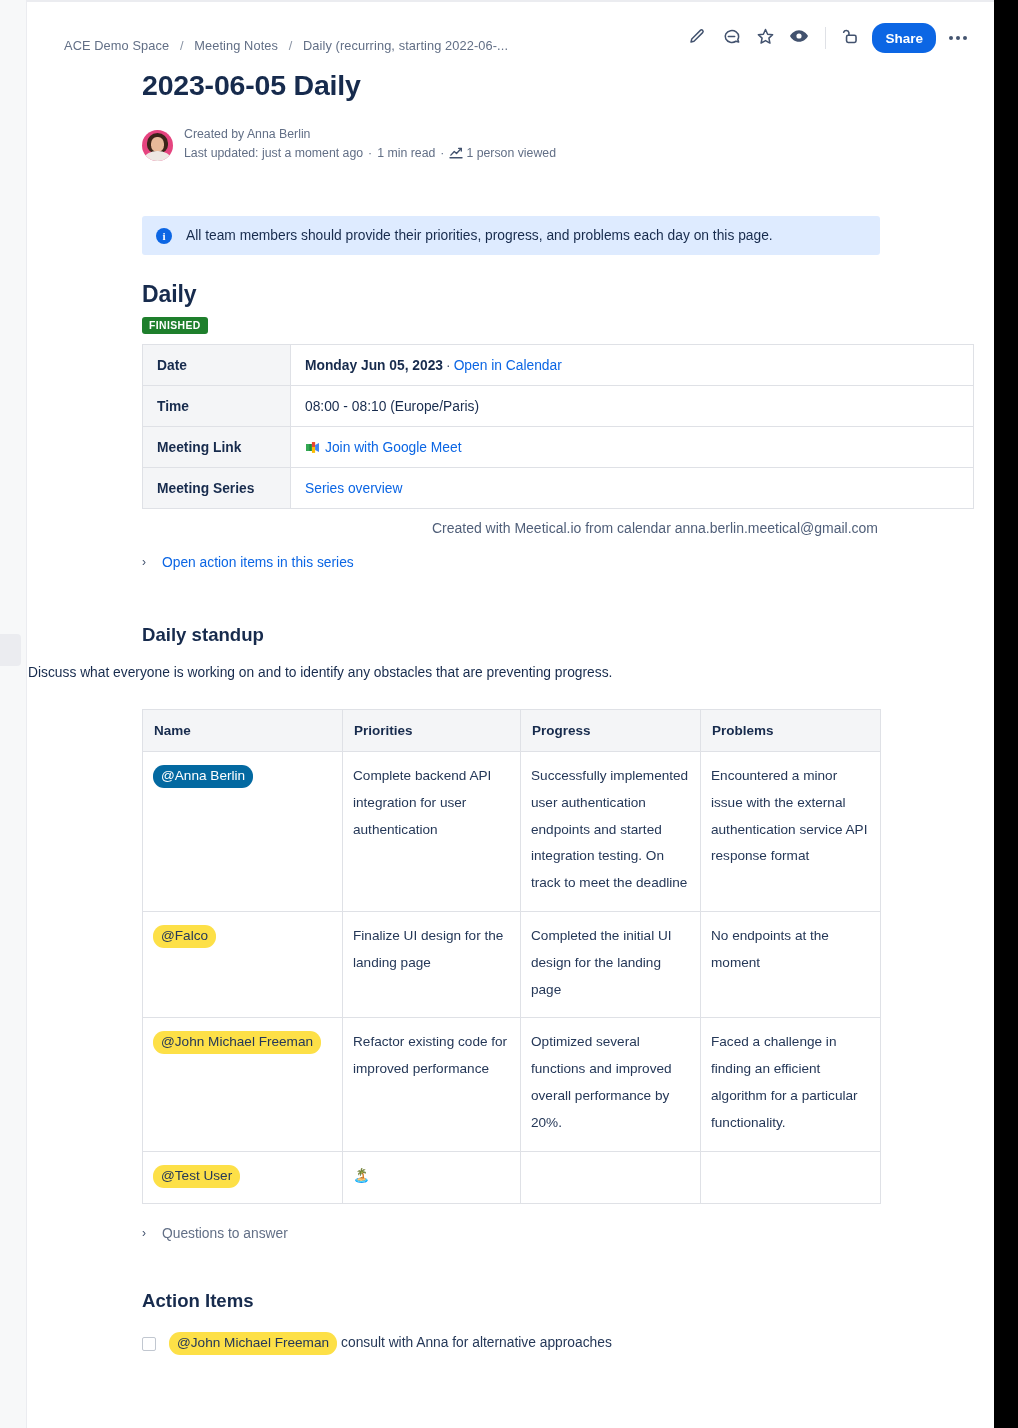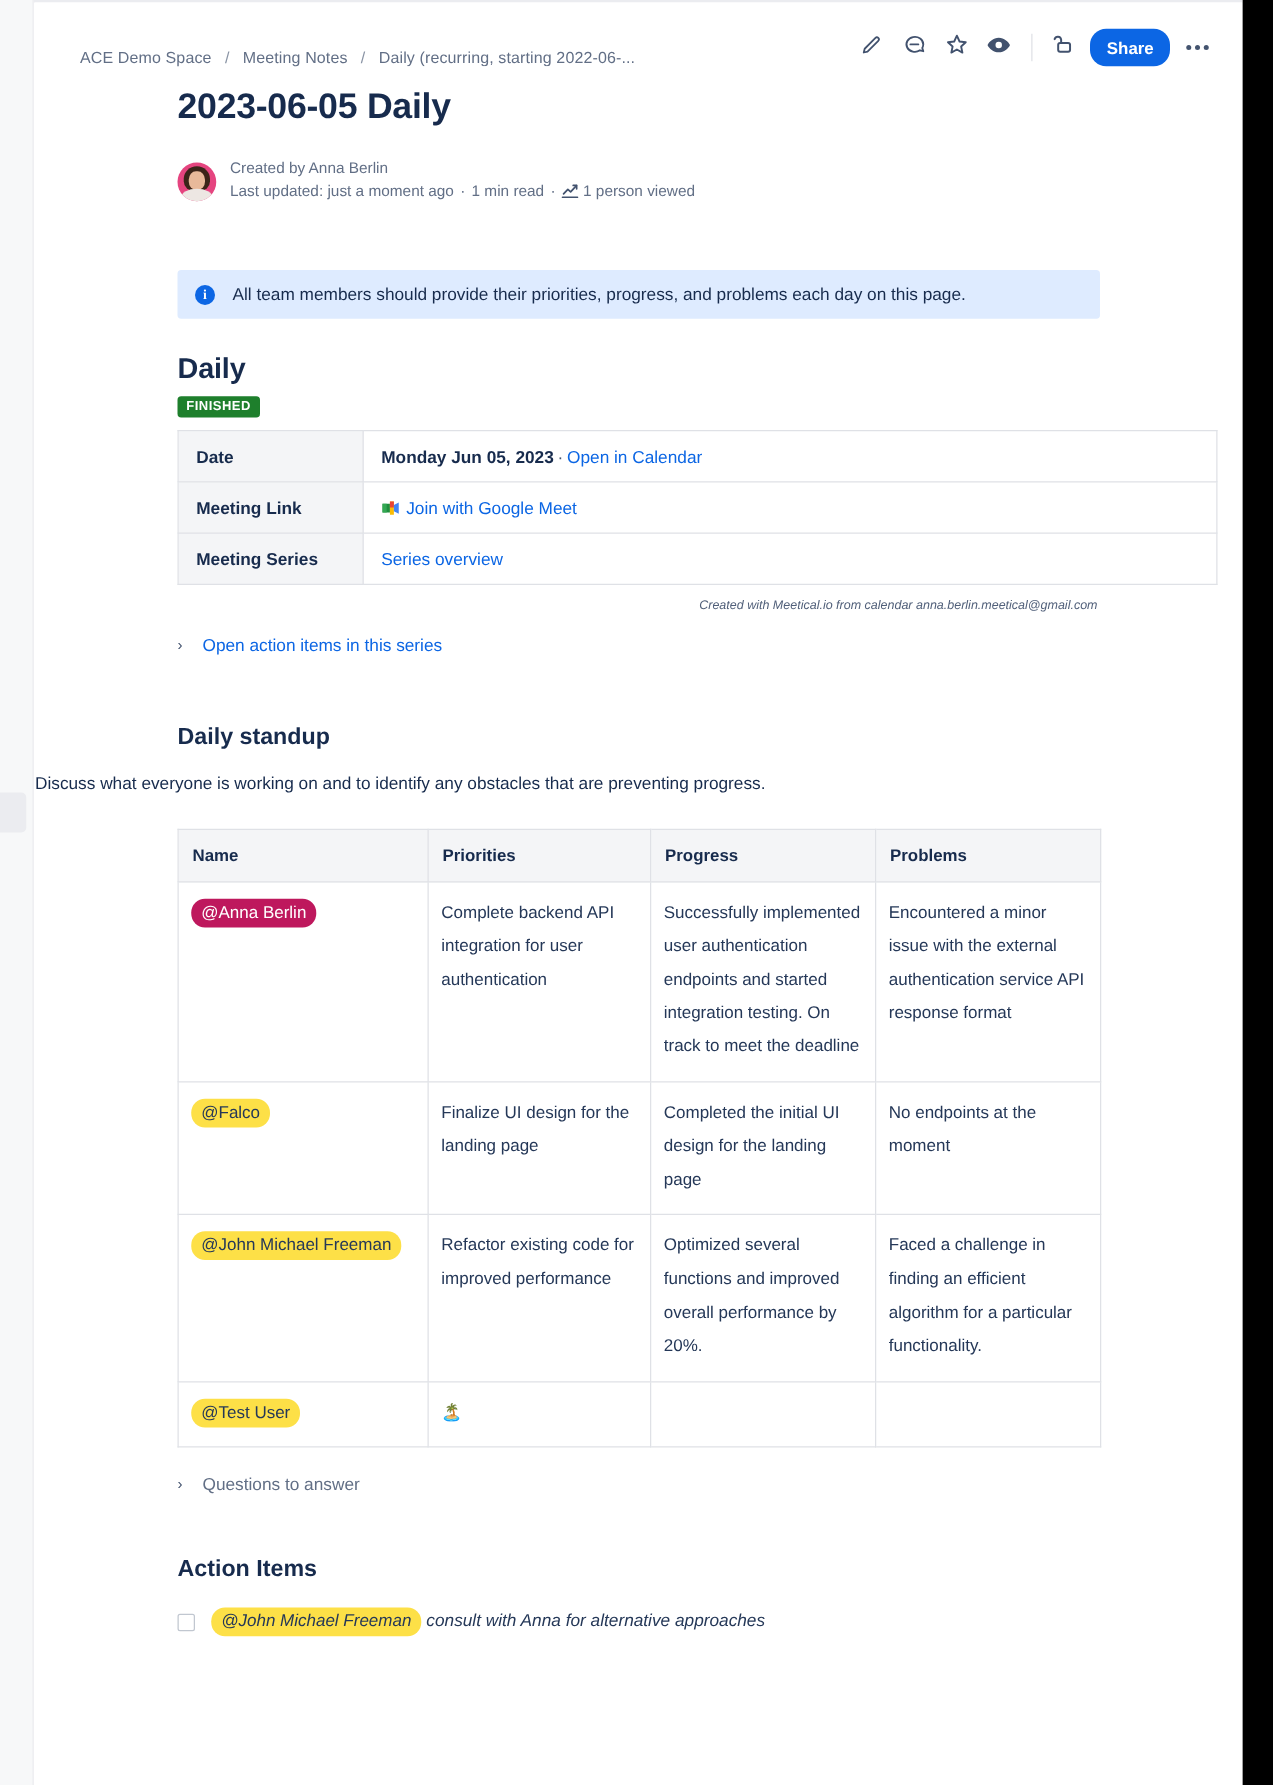--- a/index.html
+++ b/index.html
@@ -221,22 +221,21 @@
     width: 15px; height: 13px;
     position: relative;
     vertical-align: -2px;
     margin-right: 5px;
   }
   .caption {
     width: 738px;
     margin-left: 114px;
     margin-top: 11px;
     text-align: right;
-    font-size: 10px;
-    font-style: italic;
+    font-size: 14px;
     color: #505F79;
     padding-right: 2px;
   }
   
   .expand {
     margin-left: 114px;
     margin-top: 19px;
     display: flex; align-items: center;
     cursor: pointer;
   }
@@ -294,36 +293,36 @@
     background: #fde047;
     color: #253858;
     border-radius: 11px;
     padding: 1px 8px 2px 8px;
     font-size: 13.6px;
     line-height: 20px;
     cursor: pointer;
     white-space: nowrap;
   }
   .mention.sel {
-    background: #be185d;
+    background: #0369a1;
     color: #ffffff;
   }
   .emoji { font-size: 16px; line-height: 20px; }
   
   .h3b {
     margin: 0;
     padding-left: 114px;
     padding-top: 49px;
     font-size: 18.6px; font-weight: 600;
     color: #172B4D;
   }
   .action-row {
     padding-left: 114px;
     margin-top: 20px;
-    display: flex; align-items: center; font-style: italic;
+    display: flex; align-items: center;
   }
   .chk {
     width: 14px; height: 14px;
     border: 1.5px solid #C1C7D0;
     border-radius: 2px;
     background: #fff;
     flex: 0 0 auto;
     margin-right: 13px;
     cursor: pointer;
   }
@@ -444,20 +443,24 @@
       <h2 class="h2">Daily</h2>
       <div><span class="status-badge">FINISHED</span></div>
 
       <table class="meta">
         <tbody>
           <tr>
             <td class="k">Date</td>
             <td><span class="bold">Monday Jun 05, 2023</span><span class="dot-sep">·</span><a class="link">Open in Calendar</a></td>
           </tr>
           <tr>
+            <td class="k">Time</td>
+            <td>08:00 - 08:10 (Europe/Paris)</td>
+          </tr>
+          <tr>
             <td class="k">Meeting Link</td>
             <td><span class="gmeet-ico"><svg width="15" height="13" viewBox="0 0 16 14">
                     <path d="M1 3.2h6.4v7.6H1z" fill="#1E8E3E"></path>
                     <path d="M7.4 1.2h3.4v11.6H7.4z" fill="#FBBC04"></path>
                     <path d="M7.4 1.2h3.4v5.2H7.4z" fill="#EA4335"></path>
                     <path d="M10.8 4.4 15 2.2v9.6l-4.2-2.2z" fill="#4285F4"></path>
                     <path d="M1 3.2h3.6v7.6H1z" fill="#34A853"></path>
                   </svg></span><a class="link">Join with Google Meet</a></td>
           </tr>
           <tr>

